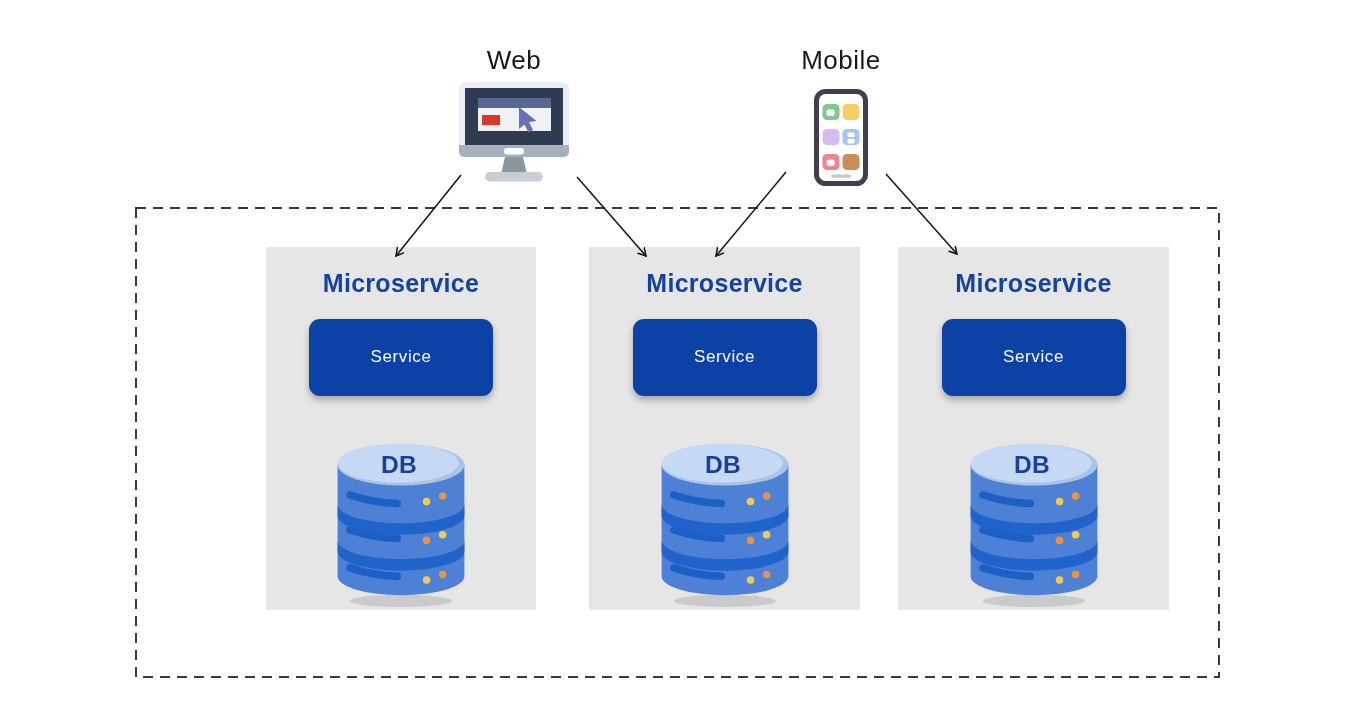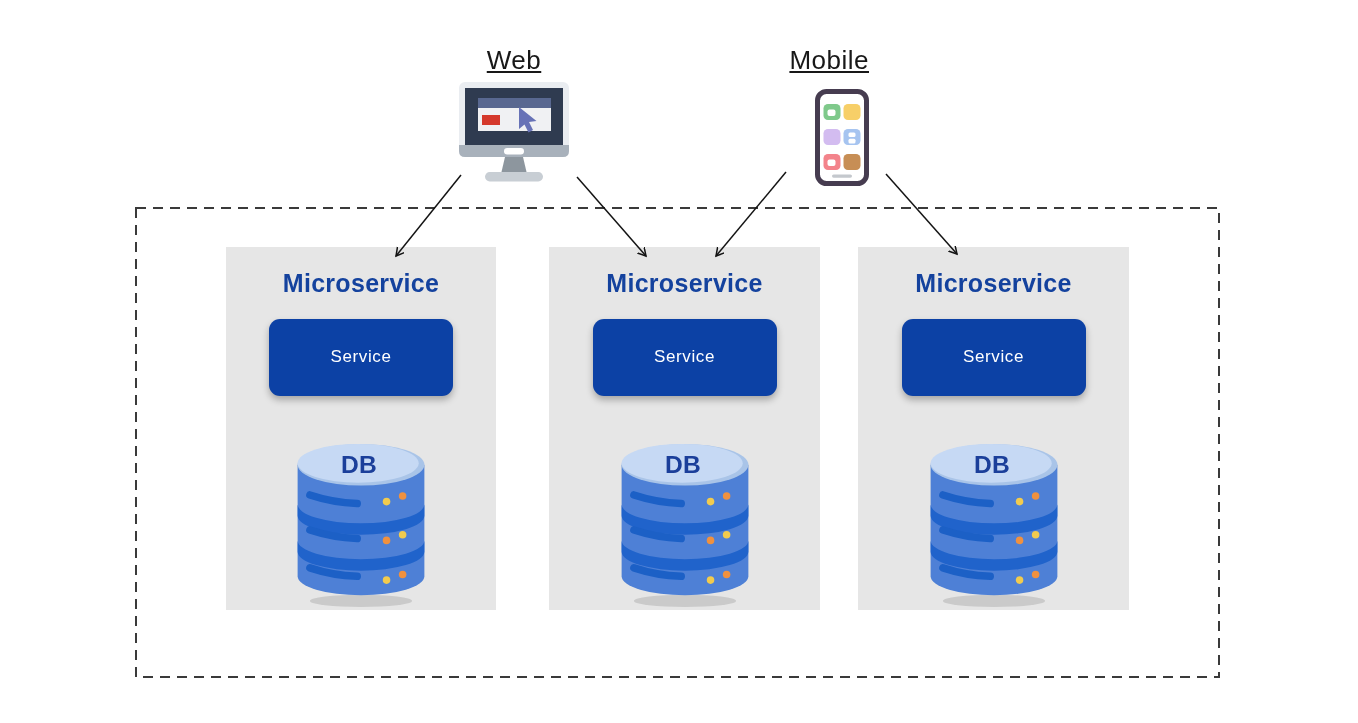--- a/index.html
+++ b/index.html
@@ -9,40 +9,41 @@
   .canvas {
     position:relative;
     width:1358px; height:723px;
     background:#ffffff;
     overflow:hidden;
   }
 
   
   .client { position:absolute; display:flex; flex-direction:column; align-items:center; z-index:2; }
   .client-web    { left:458px; top:44px; width:112px; }
-  .client-mobile { left:813px; top:44px; width:56px;align-items:flex-end; }
+  .client-mobile { left:813px; top:44px; width:56px; }
   .client-label  {
     font-size:26px; font-weight:500; color:#181818;
-    letter-spacing:0.5px; white-space:nowrap; line-height:32px;text-decoration:underline;
+    letter-spacing:0.5px; white-space:nowrap; line-height:32px;
   }
   .client-web svg.device    { margin-top:6px; }
   .client-mobile svg.device { margin-top:13px; }
 
   
   .overlay {
     position:absolute; left:0; top:0; width:1358px; height:723px;
     z-index:5; pointer-events:none;
   }
 
   
   .card {
     position:absolute; top:247px; height:363px; width:270px;
     background:#E6E6E6;
     display:flex; flex-direction:column; align-items:center;
     z-index:1;
+    margin-left:40px;
   }
   .card-1 { left:226px; }
   .card-2 { left:549px; width:271px; }
   .card-3 { left:858px; width:271px; }
 
   .card-title {
     margin-top:21px;
     font-size:25px; font-weight:700; color:#14429E;
     letter-spacing:0.3px; line-height:31px;
   }

